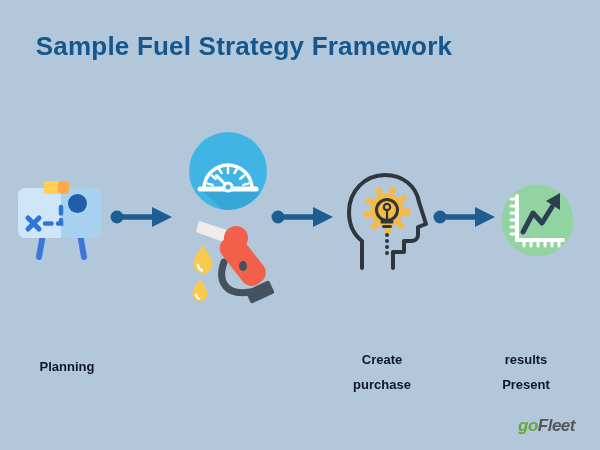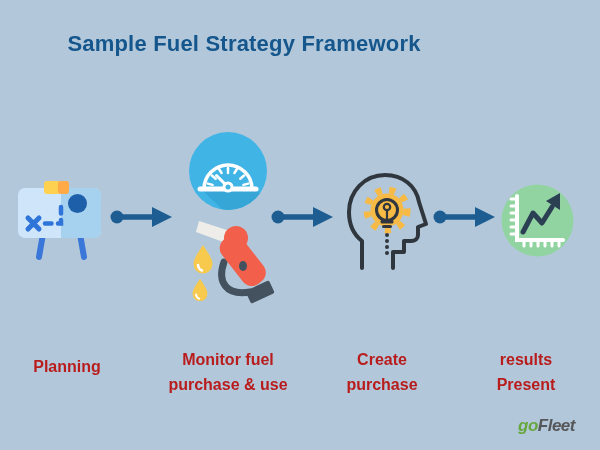--- a/index.html
+++ b/index.html
@@ -3,27 +3,27 @@
 <meta charset="utf-8">
 <style>
   html,body{margin:0;padding:0;}
   .canvas{
     position:relative;width:600px;height:450px;overflow:hidden;
     background:#b2c8da;
     font-family:"Liberation Sans", sans-serif;
   }
   .title{
     position:absolute;top:31px;left:0;width:488px;
-    text-align:center;font-size:22px;font-weight:bold;color:#15568c;
+    text-align:center;font-size:26px;font-weight:bold;color:#15568c;
     letter-spacing:0.2px;
   }
   .icon{position:absolute;}
   .step-label{
-    position:absolute;text-align:center;color:#b91c1c;
-    font-size:16px;font-weight:bold;line-height:25px;
+    position:absolute;text-align:center;color:#0f172a;
+    font-size:13px;font-weight:bold;line-height:25px;
   }
   .label-planning{left:17px;top:354px;width:100px;}
   .label-monitor{left:148px;top:347px;width:160px;}
   .label-create{left:322px;top:347px;width:120px;}
   .label-present{left:466px;top:347px;width:120px;}
   .arrow{position:absolute;top:200px;width:62px;height:34px;}
   .arrow-1{left:110px;}
   .arrow-2{left:271px;}
   .arrow-3{left:433px;}
   .logo{
@@ -149,24 +149,20 @@
   </svg>
   <svg class="arrow arrow-3" viewBox="0 0 62 34">
     <circle cx="7" cy="17" r="6.5" fill="#1e5d91"></circle>
     <line x1="7" y1="17" x2="44" y2="17" stroke="#1e5d91" stroke-width="5.5"></line>
     <polygon points="42,7 62,17 42,27" fill="#1e5d91"></polygon>
   </svg>
 
   <div class="step-label label-planning">
     <div>Planning</div>
   </div>
-  <div class="step-label label-monitor">
-    <div>Monitor fuel</div>
-    <div>purchase &amp; use</div>
-  </div>
   <div class="step-label label-create">
     <div>Create</div>
     <div>purchase</div>
   </div>
   <div class="step-label label-present">
     <div>results</div>
     <div>Present</div>
   </div>
 
   <div class="logo">

